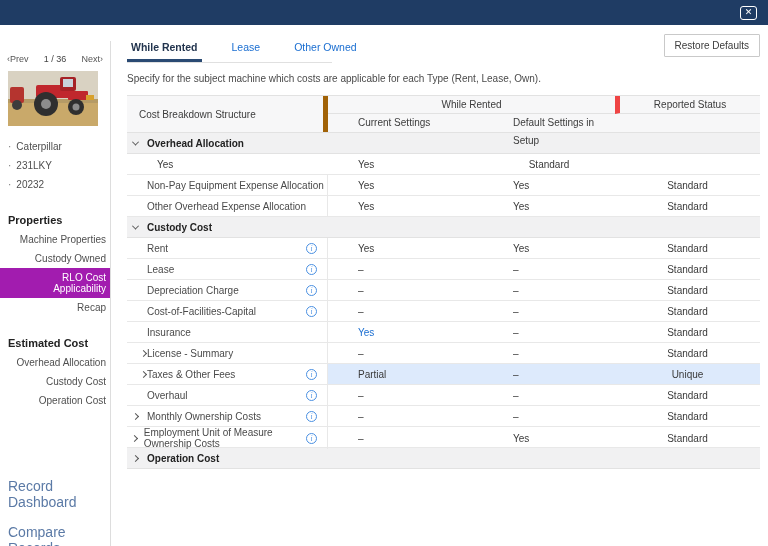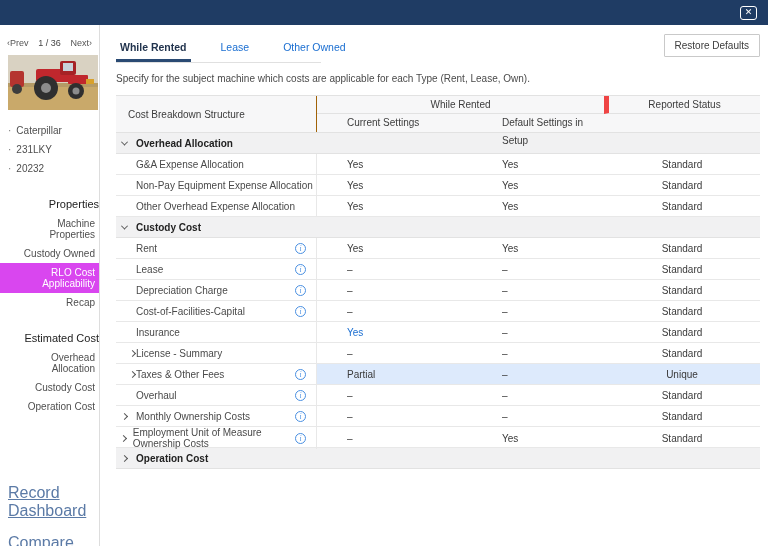--- a/index.html
+++ b/index.html
@@ -6,48 +6,48 @@
   html,body { width:768px; height:546px; font-family:"Liberation Sans", sans-serif; background:#fff; overflow:hidden; }
   .app { width:768px; height:546px; position:relative; background:#fff; }
 
   
   .titlebar { height:25px; background:#1f3c64; display:flex; align-items:center; justify-content:flex-end; padding-right:11px; }
   .close-btn { width:17px; height:14px; border:1.5px solid #fff; border-radius:3px; color:#fff; font-size:9px; line-height:11px; text-align:center; cursor:pointer; }
 
   .content { display:flex; height:521px; }
 
   
-  .sidebar { width:100px; border-right:1px solid #ddd; padding-top:13px; position:relative; flex-shrink:0; }
+  .sidebar { width:111px; border-right:1px solid #ddd; padding-top:13px; position:relative; flex-shrink:0;margin-top:16px; }
   .pager { display:flex; justify-content:space-between; align-items:center; padding:0 7px; font-size:9px; color:#555; }
   .pager .pg { color:#444; }
   .pager .nav { cursor:pointer; }
   .machine-photo { width:90px; height:55px; margin:7px 0 0 8px; overflow:hidden; }
   .bullets { list-style:none; margin:11px 0 0 8px; }
   .bullets li { font-size:10px; color:#4f4f4f; line-height:19px; display:flex; align-items:center; }
   .bullets .dot { color:#777; margin-right:5px; font-size:10px; }
-  .nav-heading { font-size:11px; font-weight:normal; color:#222; margin:20px 0 4px 8px;text-align:right; }
+  .nav-heading { font-size:11px; font-weight:bold; color:#222; margin:20px 0 4px 8px; }
   .nav-item { font-size:10px; color:#4f4f4f; padding:4px 4px 4px 10px; cursor:pointer;text-align:right; }
-  .nav-item.selected { background:#d946ef; color:#fff; }
+  .nav-item.selected { background:#a21caf; color:#fff; }
   .side-links { margin-top:68px; }
-  .side-link { display:block; font-size:16px; color:#5b7aa6; text-decoration:underline; margin:0 0 14px 8px; cursor:pointer; }
+  .side-link { display:block; font-size:14px; color:#5b7aa6; margin:0 0 14px 8px; cursor:pointer; }
 
   
   .main { flex:1; padding:9px 8px 0 16px; }
   .tabs-row { display:flex; align-items:flex-start; }
   .tabs { display:flex; border-bottom:1px solid #e0e0e0; width:205px; }
   .tab { font-size:10.5px; padding:7px 4px 9px 4px; margin-right:26px; cursor:pointer; white-space:nowrap; }
   .tab.active { color:#22344e; font-weight:bold; border-bottom:3px solid #2a4a73; padding-bottom:6px; }
   .tab.inactive { color:#1a6ed1; }
   .restore-btn { margin-left:auto; border:1px solid #c9c9c9; border-radius:1px; background:#fff; font-size:10px; color:#3c3c3c; padding:5px 10px; cursor:pointer; font-family:"Liberation Sans", sans-serif; }
   .description { font-size:10px; color:#4a4a4a; margin-top:10px; }
 
   
   .cost-table { margin-top:11px; border-top:1px solid #e2e2e2; }
   .thead { display:grid; grid-template-columns:201px 155px 132px 1fr; grid-template-rows:18px 18px; background:#f7f7f8; border-bottom:1px solid #e2e2e2; font-size:10px; color:#3c3c3c; }
-  .th-label { grid-row:1 / 3; grid-column:1; display:flex; align-items:center; padding-left:12px; border-right:1px solid #a16207; }
+  .th-label { grid-row:1 / 3; grid-column:1; display:flex; align-items:center; padding-left:12px; border-right:5px solid #a16207; }
   .th-group { grid-row:1; grid-column:2 / 4; text-align:center; line-height:18px; border-bottom:1px solid #e2e2e2; }
   .th-status { grid-row:1; grid-column:4; text-align:center; line-height:18px; border-bottom:1px solid #e2e2e2; border-left:5px solid #ef4444; }
   .th-sub { line-height:18px; padding-left:30px; }
   .trow { display:grid; grid-template-columns:201px 155px 132px 1fr; height:21px; border-bottom:1px solid #e8e8e8; font-size:10px; color:#3a3a3a; }
   .trow.group { background:#f1f1f2; border-bottom:1px solid #e2e2e2; }
   .label-cell { display:flex; align-items:center; padding-left:5px; }
   .trow:not(.group) .label-cell { border-right:1px solid #e8e8e8; }
   .trow.group .label-cell { grid-column:1 / 5; }
   .slot { display:inline-flex; align-items:center; justify-content:center; }
   .s-outer { width:7px; }
@@ -158,26 +158,20 @@
                   <span class="chev down"></span>
                 </span>
       <span class="slot s-inner"></span>
       <span class="row-label">Overhead Allocation</span>
 
     </div>
 
   </div>
 
   <div class="trow">
-    <div class="cell label-cell">
-      <span class="slot s-outer"></span>
-      <span class="slot s-inner"></span>
-      <span class="row-label">G&amp;A Expense Allocation</span>
-
-    </div>
     <div class="cell val current">Yes</div>
     <div class="cell val default">Yes</div>
     <div class="cell val status">Standard</div>
   </div>
 
   <div class="trow">
     <div class="cell label-cell">
       <span class="slot s-outer"></span>
       <span class="slot s-inner"></span>
       <span class="row-label">Non-Pay Equipment Expense Allocation</span>

